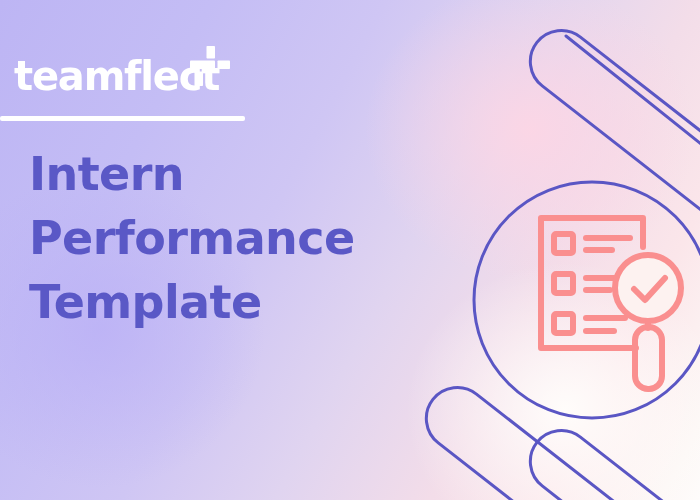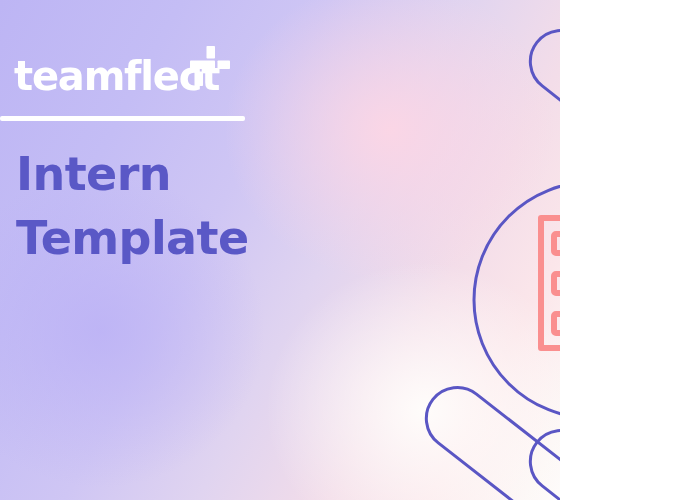--- a/index.html
+++ b/index.html
@@ -3,21 +3,21 @@
 <meta charset="utf-8">
 <style>
   html, body {
     margin: 0;
     padding: 0;
     background: #ffffff;
   }
 
   #canvas {
     position: relative;
-    width: 560px;
+    width: 700px;
     height: 500px;
     overflow: hidden;
     font-family: "Liberation Sans", sans-serif;
   }
 
   
   .bg-base {
     position: absolute;
     inset: 0;
     background: linear-gradient(118deg,
@@ -105,21 +105,21 @@
     left: 16px;
     top: 142px;
     width: 420px;
     color: #5a58c6;
     font-size: 46px;
     font-weight: 700;
     line-height: 64px;
     letter-spacing: -0.6px;
     font-family: "DejaVu Sans", sans-serif;
   }
-  .headline-line { display: block; white-space: nowrap; }
+  .headline-line { display: block; white-space: nowrap; margin-left: 13px; }
 </style>
 </head>
 <body>
 
 <div id="canvas">
 
   <div class="bg-base"></div>
   <div class="bg-glow-pink"></div>
   <div class="bg-glow-white"></div>
   <div class="bg-glow-violet"></div>
@@ -174,16 +174,17 @@
       <rect x="27.5" y="14.5" width="12.5" height="8.5" rx="0.8" fill="#ffffff"></rect>
       <rect x="0" y="14.5" width="25" height="8.5" rx="0.8" fill="#ffffff"></rect>
       <rect x="4.5" y="25.5" width="8.5" height="14.5" rx="0.8" fill="#ffffff"></rect>
     </svg>
   </div>
 
   <div class="logo-divider"></div>
 
   <div class="headline">
     <span class="headline-line">Intern</span>
+    <span class="headline-line">Performance</span>
     <span class="headline-line">Template</span>
   </div>
 
 </div>
 
 </body></html>

